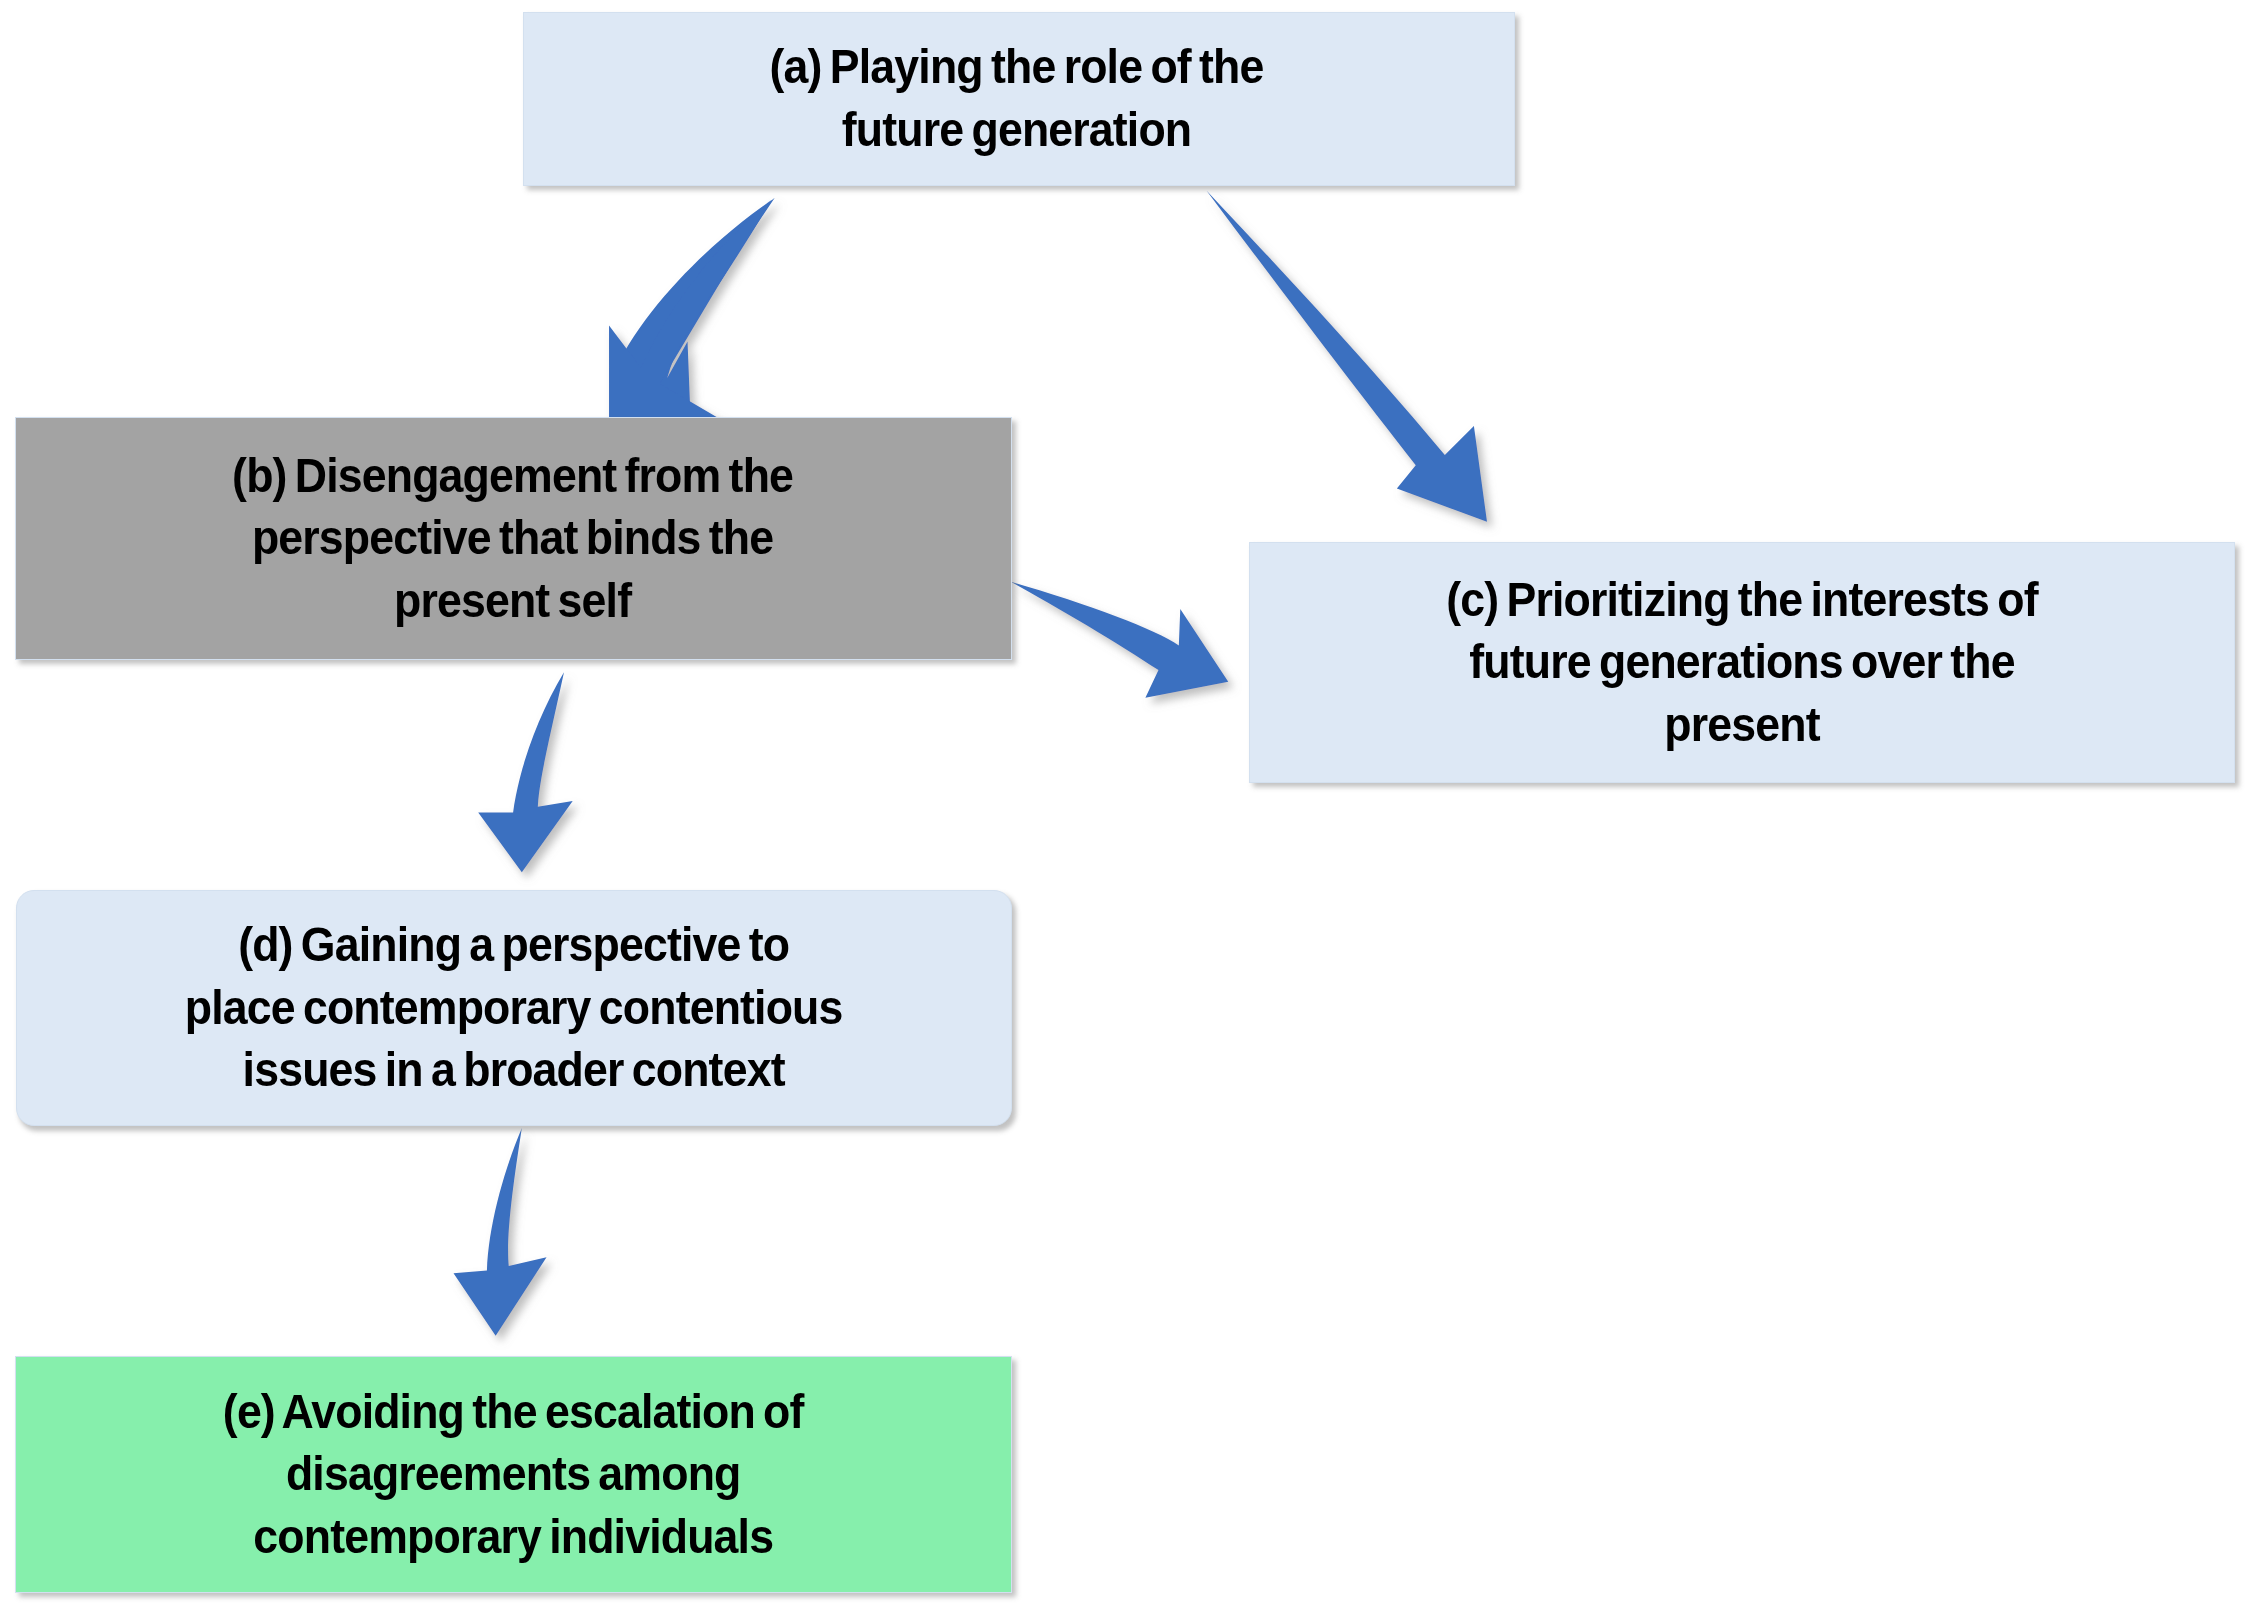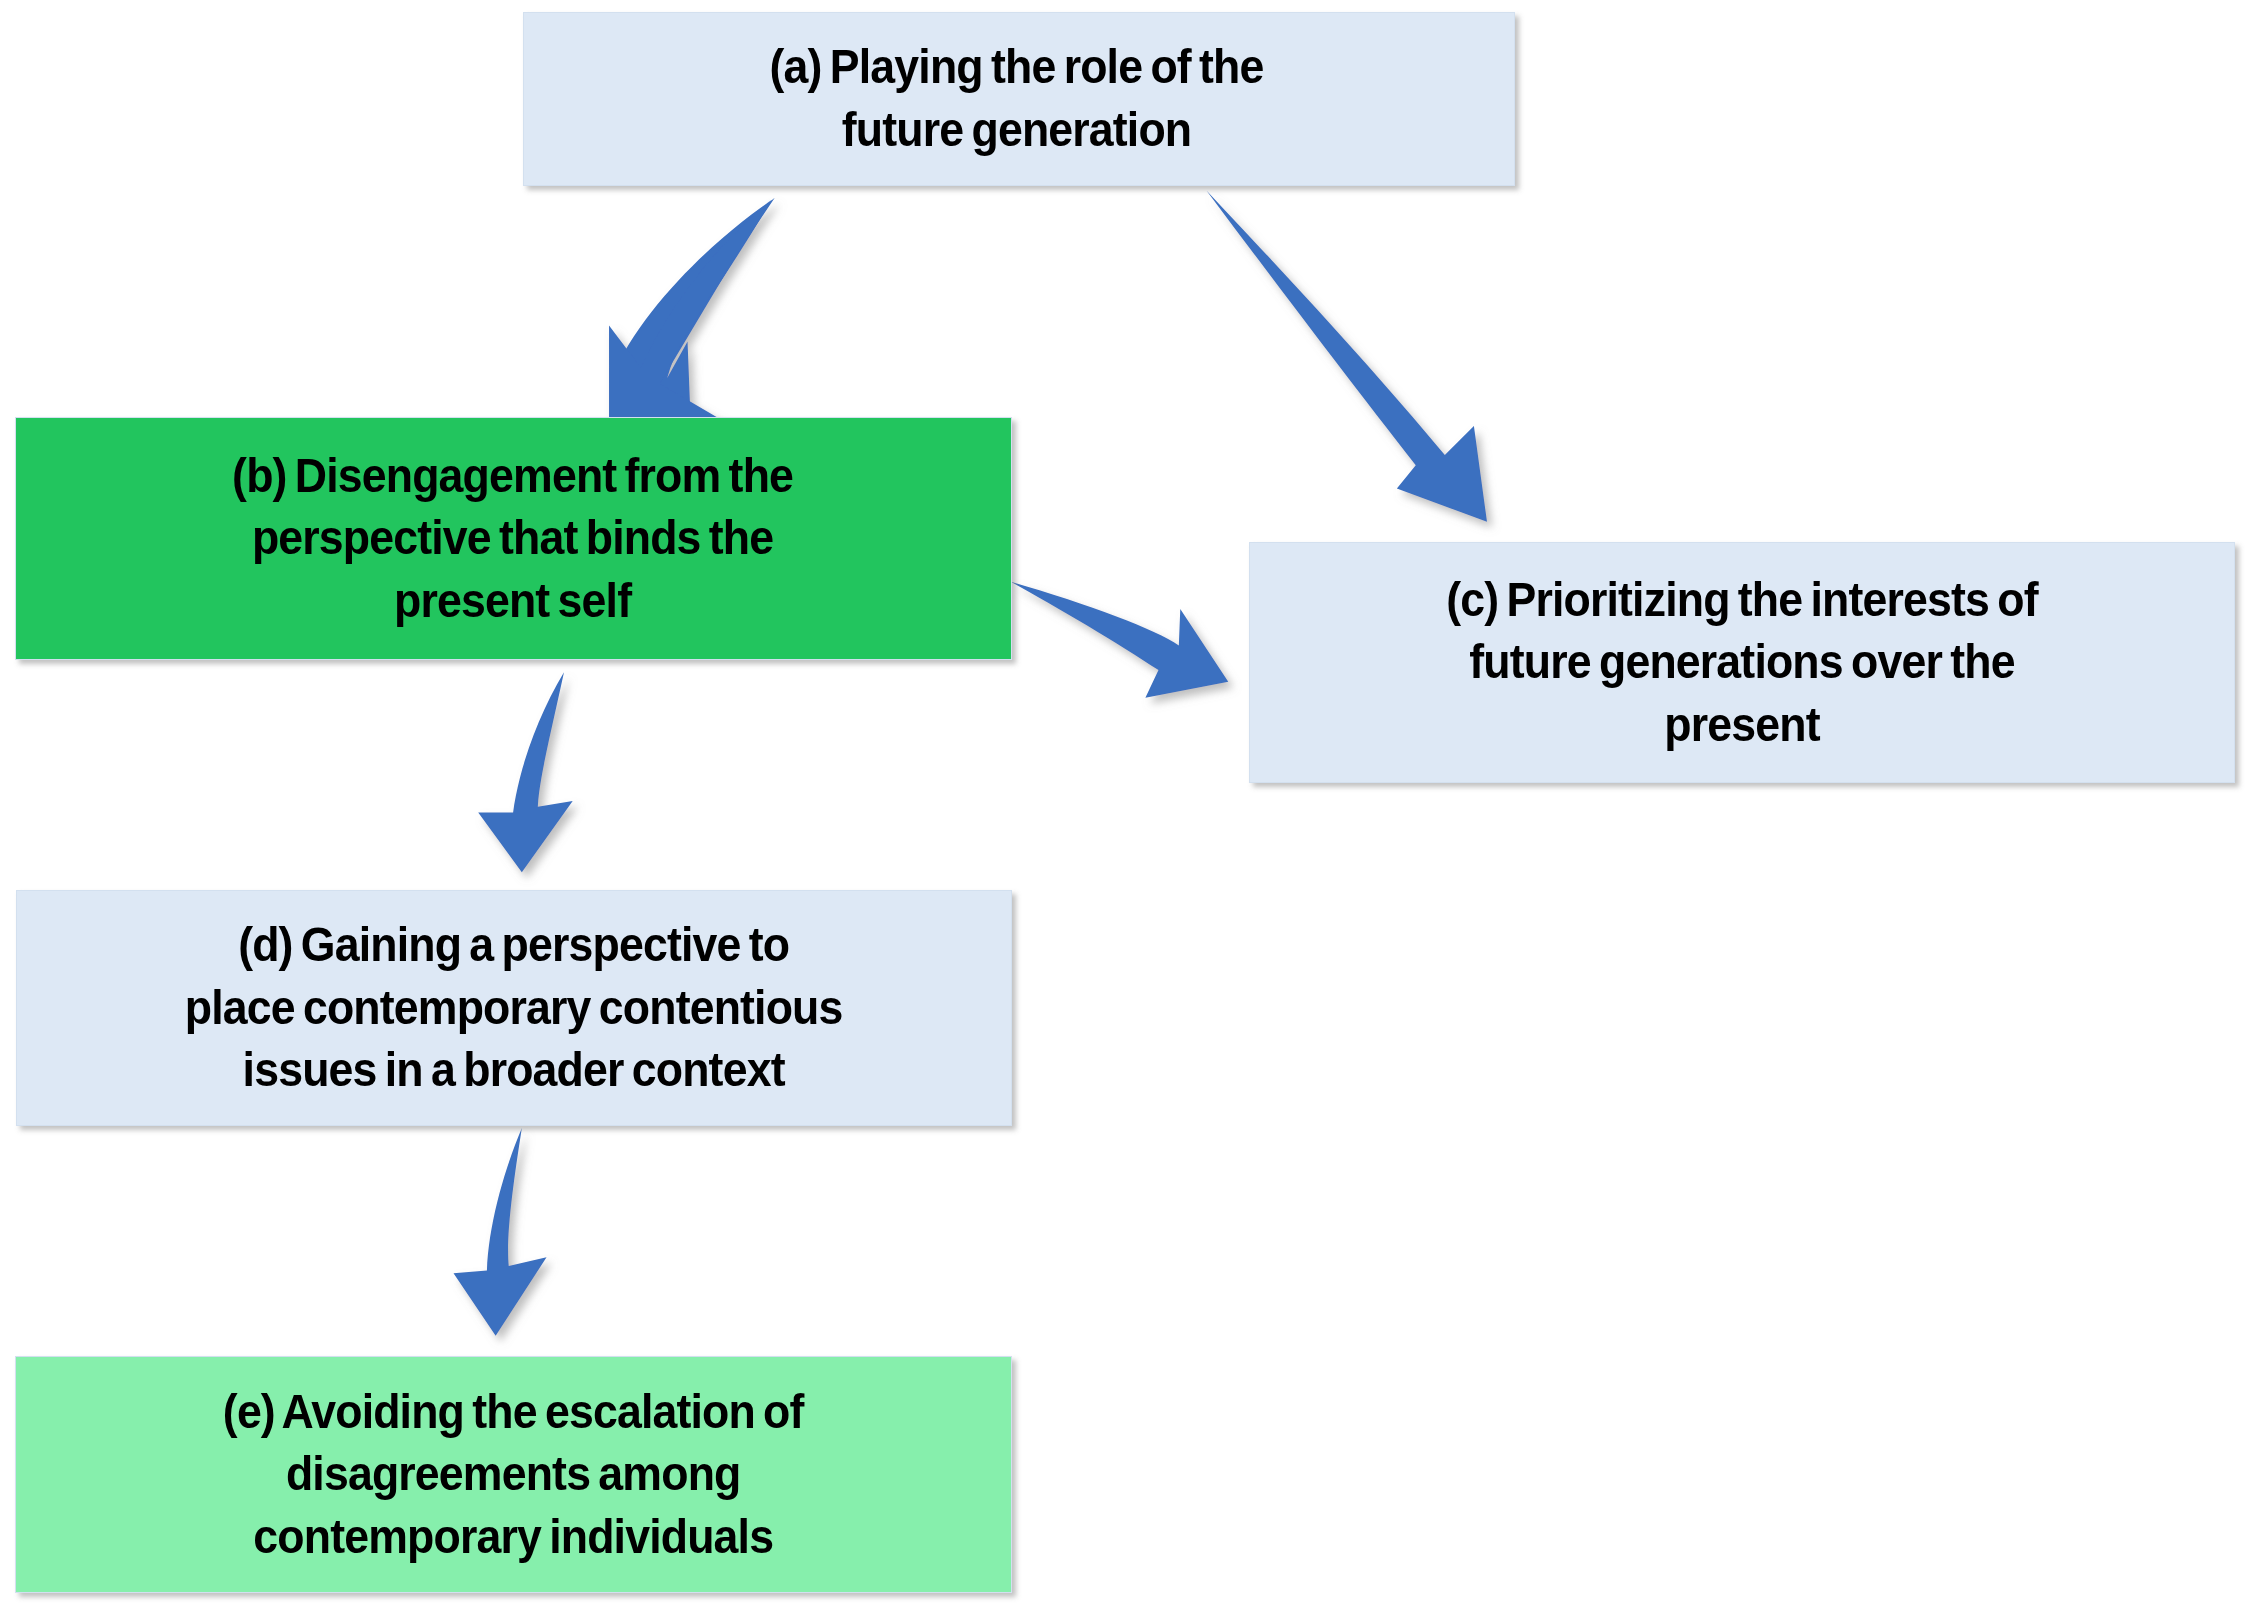--- a/index.html
+++ b/index.html
@@ -139,37 +139,37 @@
     </g>
   </svg>
 
   <div class="node" id="node-a" style="background: rgb(221, 232, 245);">
     <div class="node-text" style="color: rgb(0, 0, 0);">
       <span>(a) Playing the role of the</span><br>
       <span>future generation</span>
     </div>
   </div>
 
-  <div class="node" id="node-b" style="background: #22c55e;">
+  <div class="node" id="node-b" style="background: #a3a3a3;">
     <div class="node-text" style="color: rgb(0, 0, 0);">
       <span>(b) Disengagement from the</span><br>
       <span>perspective that binds the</span><br>
       <span>present self</span>
     </div>
   </div>
 
   <div class="node" id="node-c" style="background: rgb(221, 232, 245);">
     <div class="node-text" style="color: rgb(0, 0, 0);">
       <span>(c) Prioritizing the interests of</span><br>
       <span>future generations over the</span><br>
       <span>present</span>
     </div>
   </div>
 
-  <div class="node" id="node-d" style="background: rgb(221, 232, 245);">
+  <div class="node" id="node-d" style="background: rgb(221, 232, 245); border-radius: 18px;">
     <div class="node-text" style="color: rgb(0, 0, 0);">
       <span>(d) Gaining a perspective to</span><br>
       <span>place contemporary contentious</span><br>
       <span>issues in a broader context</span>
     </div>
   </div>
 
   <div class="node" id="node-e" style="background: #86efac;">
     <div class="node-text" style="color: rgb(0, 0, 0);">
       <span>(e) Avoiding the escalation of</span><br>

